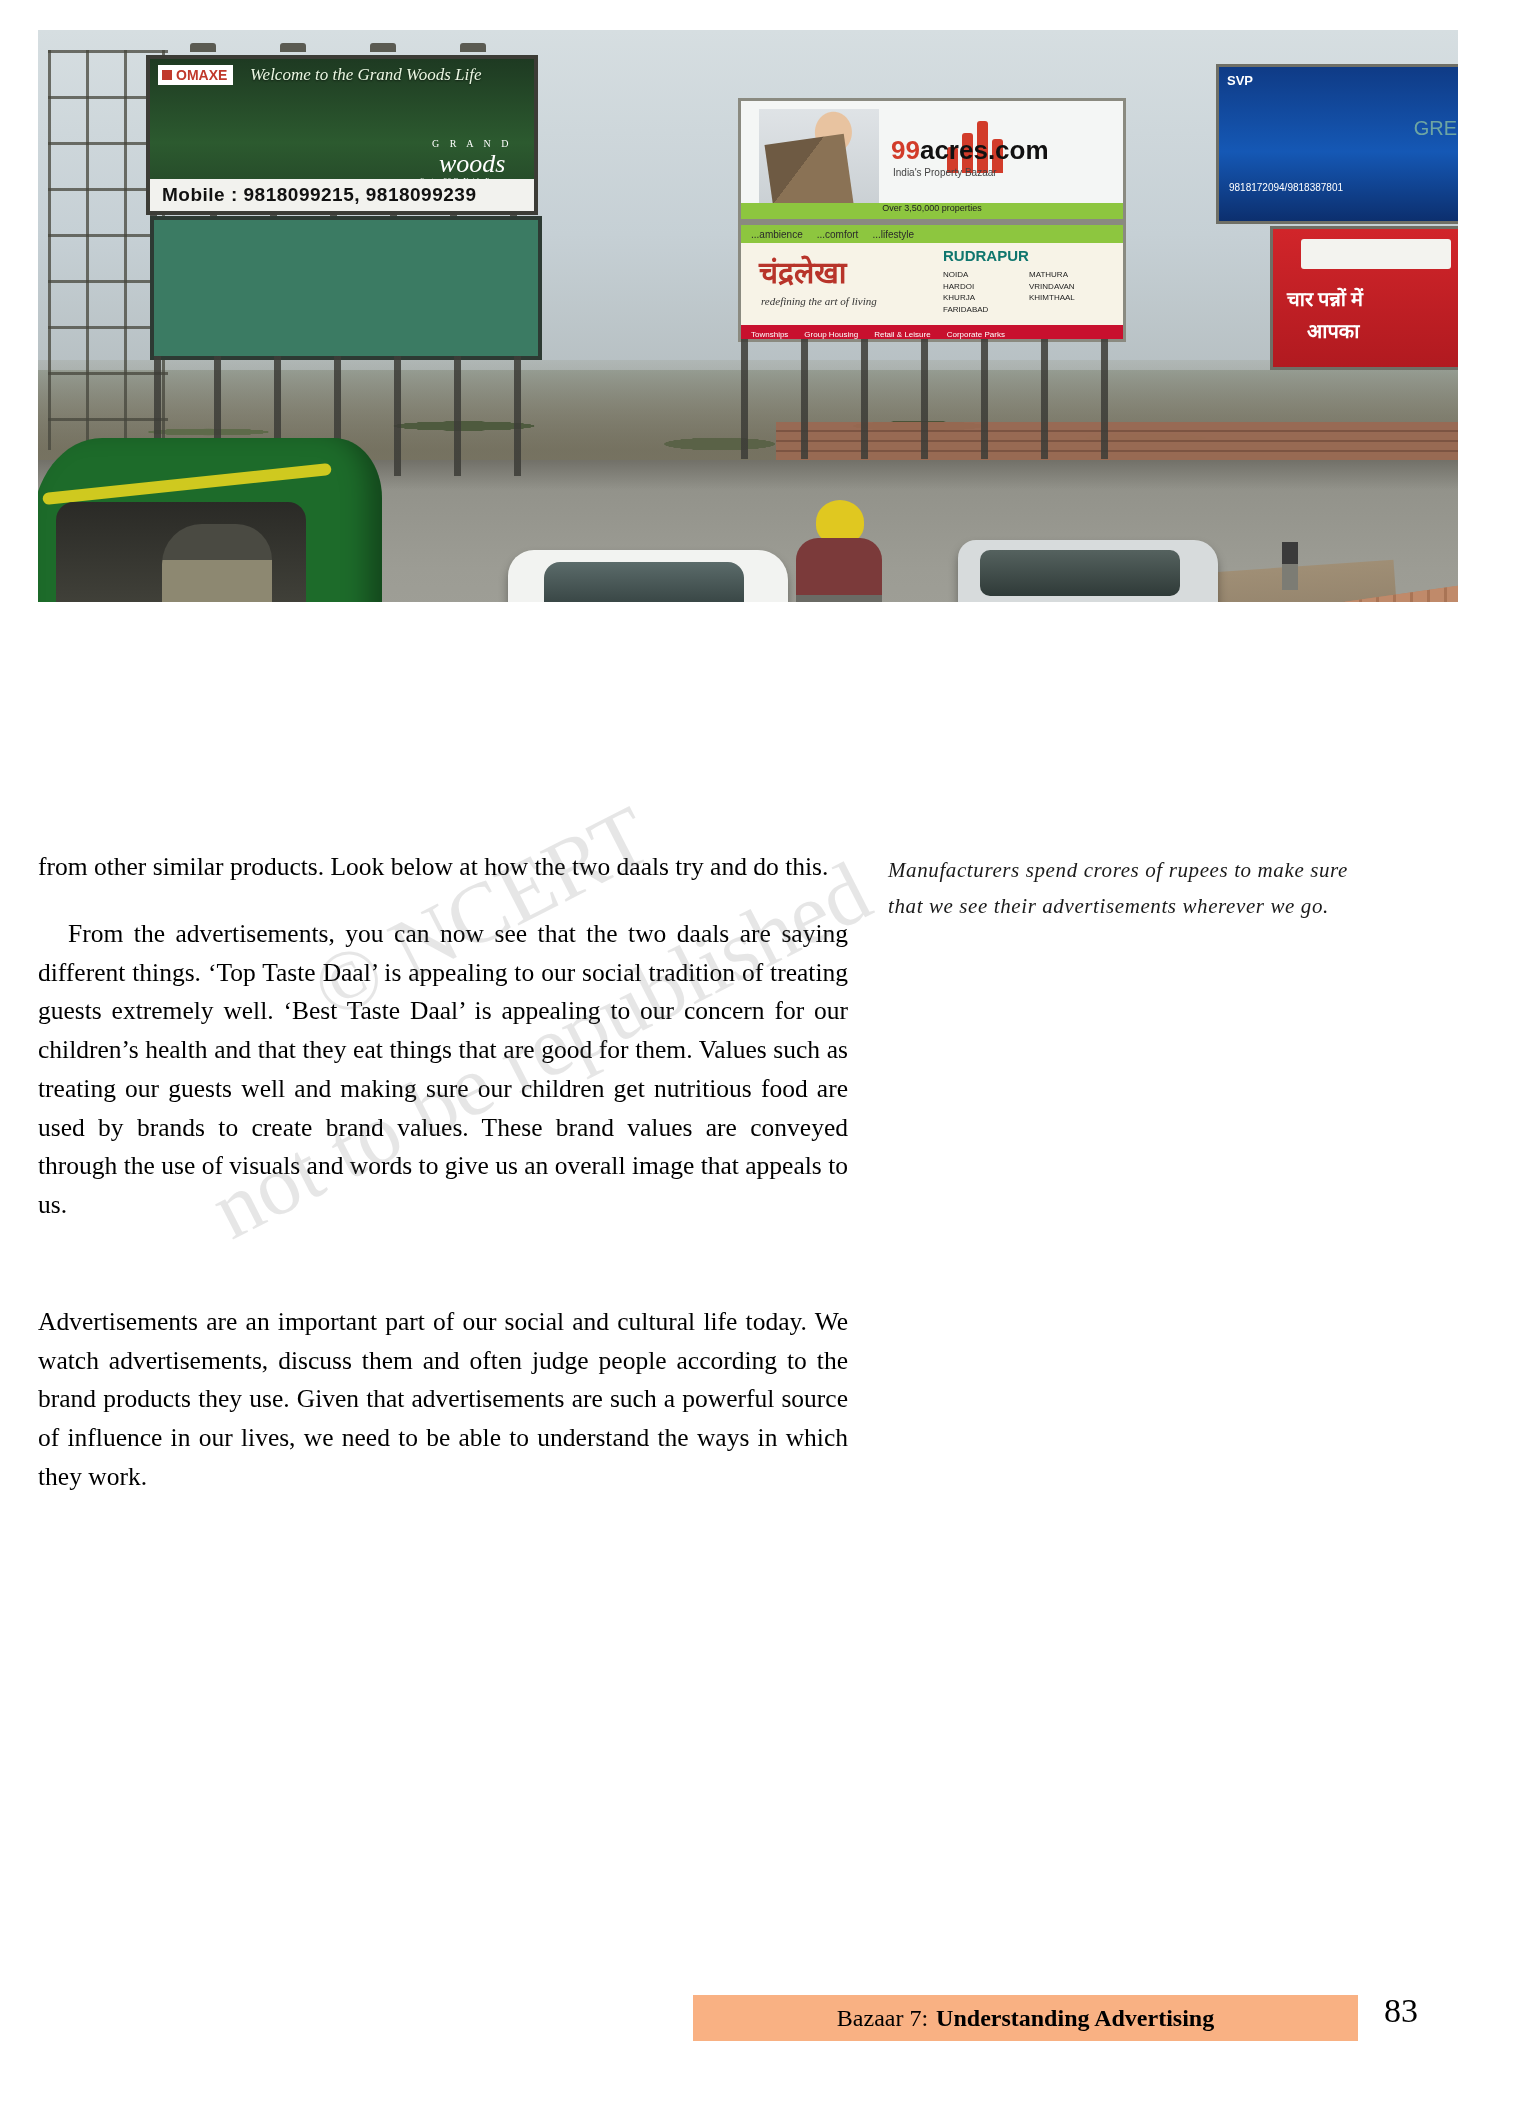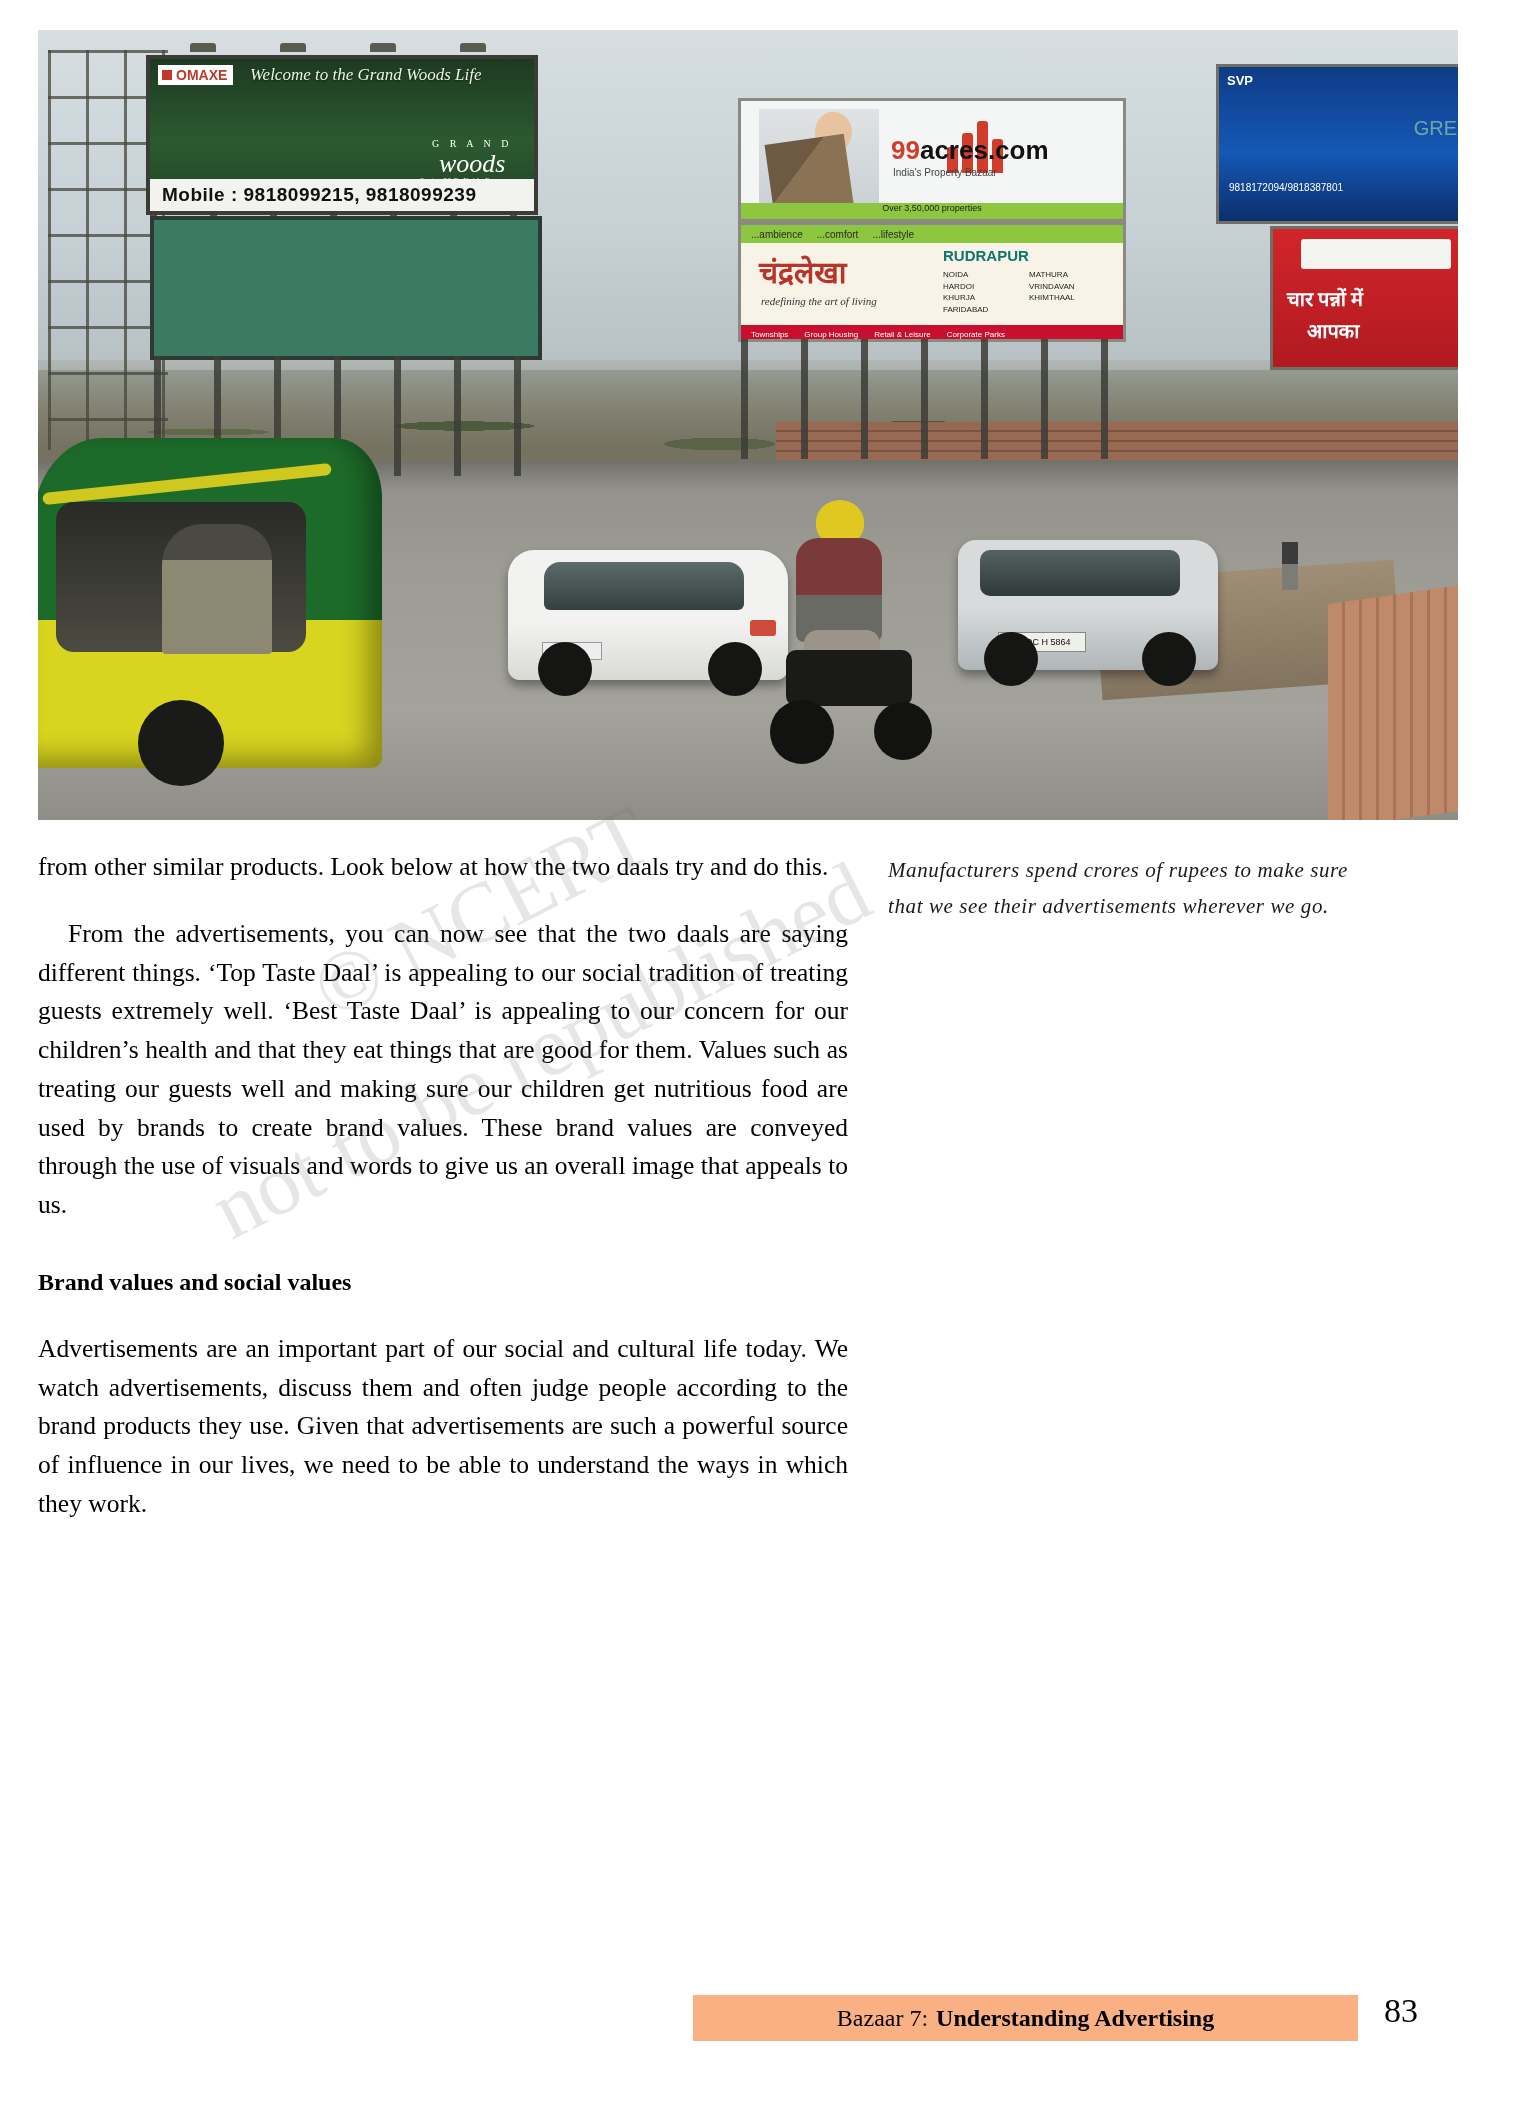--- a/index.html
+++ b/index.html
@@ -22,21 +22,21 @@
     width: 1518px;
     height: 2102px;
   }
 
   
   .photo-wrap {
     position: absolute;
     left: 38px;
     top: 30px;
     width: 1420px;
-    height: 790px;
+    height: 572px;
     overflow: hidden;
     background: #9fb3bb;
   }
   .photo {
     position: absolute;
     inset: 0;
     background:
       linear-gradient(to bottom,
         #cfd8da 0px, #c8d2d6 120px, #c2ccd2 230px, #b9c2c6 300px,
         #9aa39c 340px, #86877c 380px, #6f6d60 420px, #77766b 470px,
@@ -590,21 +590,20 @@
         <div class="w2"></div>
       </div>
     </div>
   </div>
 
   <div class="col-main">
     <p>from other similar products. Look below at how the two daals try and do this.</p>
     <div class="gap-28"></div>
     <p class="indent">From the advertisements, you can now see that the two daals are saying different things. ‘Top Taste Daal’ is appealing to our social tradition of treating guests extremely well. ‘Best Taste Daal’ is appealing to our concern for our children’s health and that they eat things that are good for them. Values such as treating our guests well and making sure our children get nutritious food are used by brands to create brand values. These brand values are conveyed through the use of visuals and words to give us an overall image that appeals to us.</p>
     <div class="gap-44"></div>
-    <h3 class="sec">Brand values and social values</h3>
     <div class="gap-34"></div>
     <p> Advertisements are an important part of our social and cultural life today. We watch advertisements, discuss them and often judge people according to the brand products they use. Given that advertisements are such a powerful source of influence in our lives, we need to be able to understand the ways in which they work.</p>
   </div>
 
   <div class="col-side">Manufacturers spend crores of rupees to make sure that we see their advertisements wherever we go.</div>
 
   <div class="watermark">
     <span class="w1">© NCERT</span>
     <span class="w2">not to be republished</span>
   </div>

